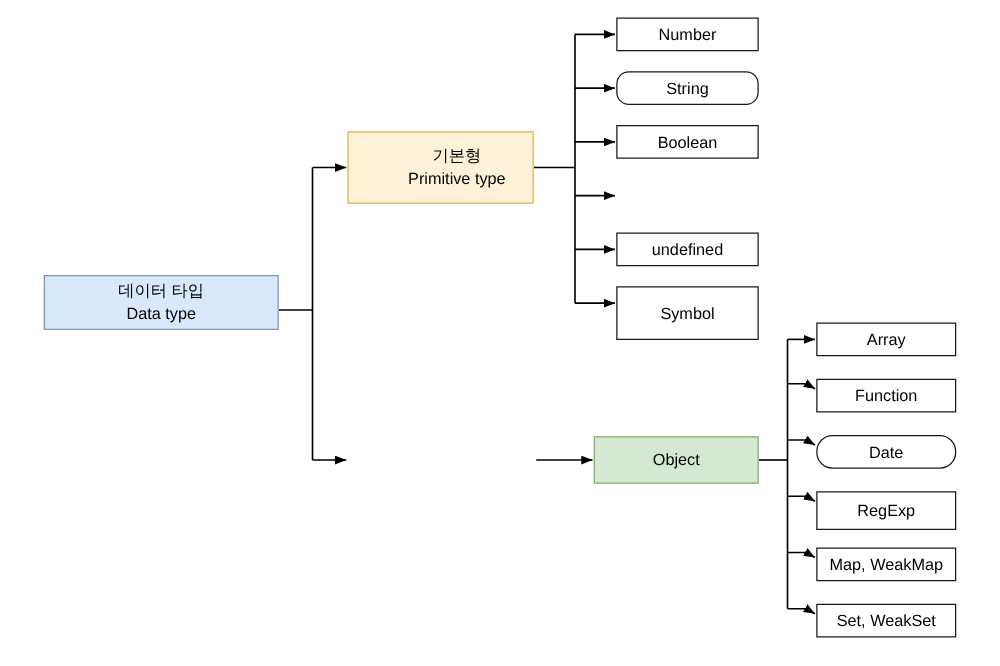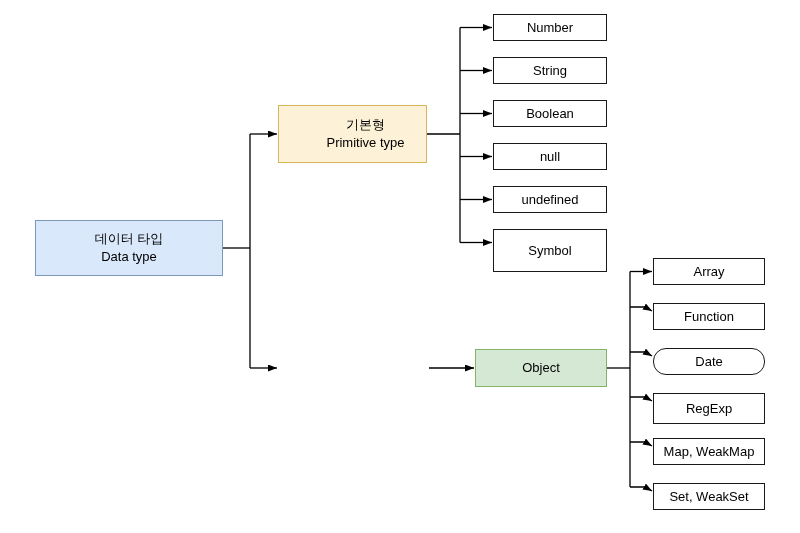--- a/index.html
+++ b/index.html
@@ -72,37 +72,36 @@
     <path class="edge" d="M607 368 H630"></path>
     <path class="edge" d="M630 271.5 V487"></path>
     <path class="edge" d="M630 271.5 H652" marker-end="url(#arrow)"></path>
     <path class="edge" d="M630 307 H645 L652 311" marker-end="url(#arrow)"></path>
     <path class="edge" d="M630 352 H645 L652 356" marker-end="url(#arrow)"></path>
     <path class="edge" d="M630 397 H645 L652 401" marker-end="url(#arrow)"></path>
     <path class="edge" d="M630 442 H645 L652 446" marker-end="url(#arrow)"></path>
     <path class="edge" d="M630 487 H645 L652 491" marker-end="url(#arrow)"></path>
   </svg>
 
-  <div class="node root-node" style="left:35px; top:220px; width:188px; height:56px;">
+  <div class="node root-node" style="left:35px; top:220px; width:188px; height:44px;">
     <span>데이터 타입</span>
     <span>Data type</span>
   </div>
 
   <div class="node type-node" style="left:278px; top:105px; width:149px; height:58px;">
     <span>기본형</span>
     <span>Primitive type</span>
   </div>
 
 
   <div class="node object-node" style="left:475px; top:349px; width:132px; height:38px;">Object</div>
 
   <div class="node leaf" style="left:493px; top:14px;  width:114px; height:27px;">Number</div>
-  <div class="node leaf" style="left:493px; top:57px;  width:114px; height:27px;">String</div>
+  <div class="node leaf" style="left:493px; top:57px;  width:114px; height:27px;border-radius:10px;">String</div>
   <div class="node leaf" style="left:493px; top:100px; width:114px; height:27px;">Boolean</div>
-  <div class="node leaf" style="left:493px; top:143px; width:114px; height:27px;">null</div>
   <div class="node leaf" style="left:493px; top:186px; width:114px; height:27px;">undefined</div>
   <div class="node leaf" style="left:493px; top:229px; width:114px; height:43px;">Symbol</div>
 
   <div class="node leaf" style="left:653px; top:258px; width:112px; height:27px;">Array</div>
   <div class="node leaf" style="left:653px; top:303px; width:112px; height:27px;">Function</div>
   <div class="node leaf" style="left:653px; top:348px; width:112px; height:27px;border-radius:13px;">Date</div>
   <div class="node leaf" style="left:653px; top:393px; width:112px; height:31px;">RegExp</div>
   <div class="node leaf" style="left:653px; top:438px; width:112px; height:27px;">Map, WeakMap</div>
   <div class="node leaf" style="left:653px; top:483px; width:112px; height:27px;">Set, WeakSet</div>
 

